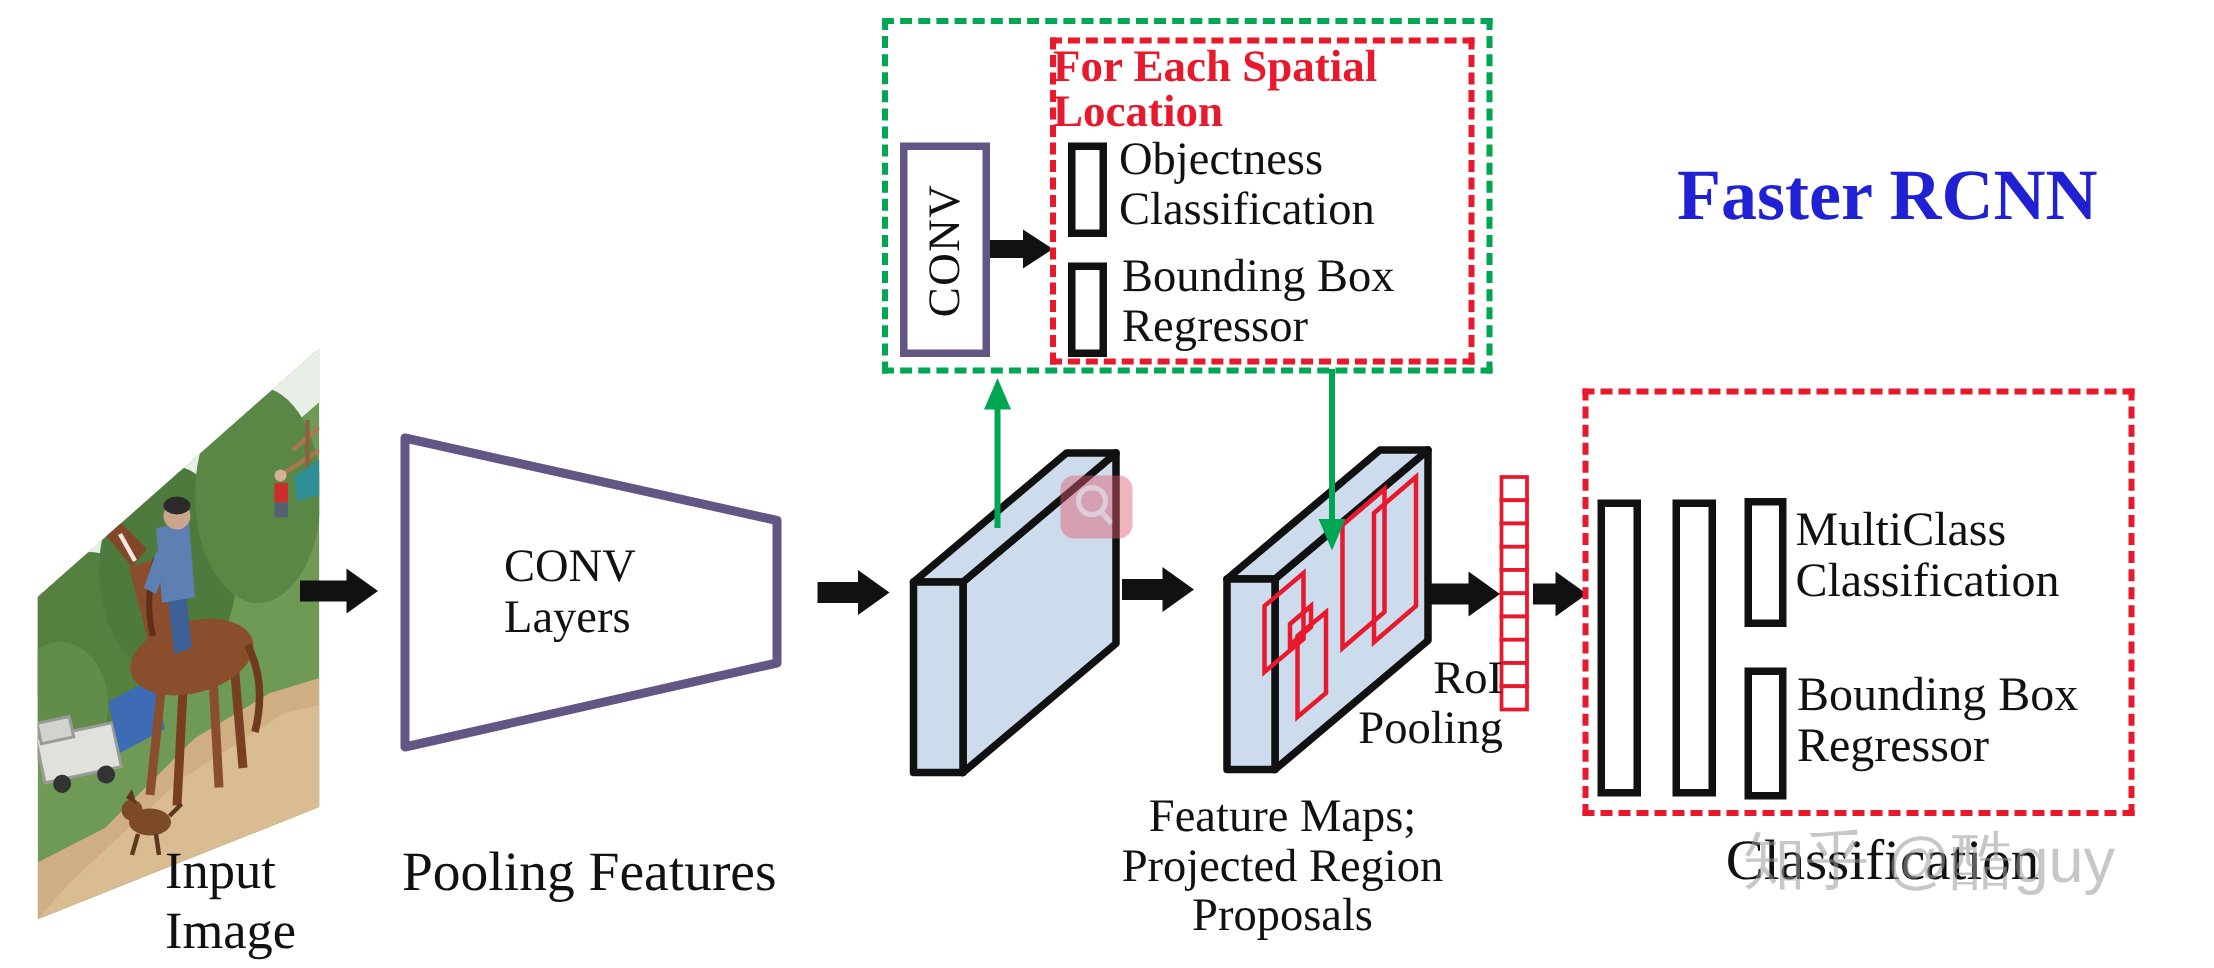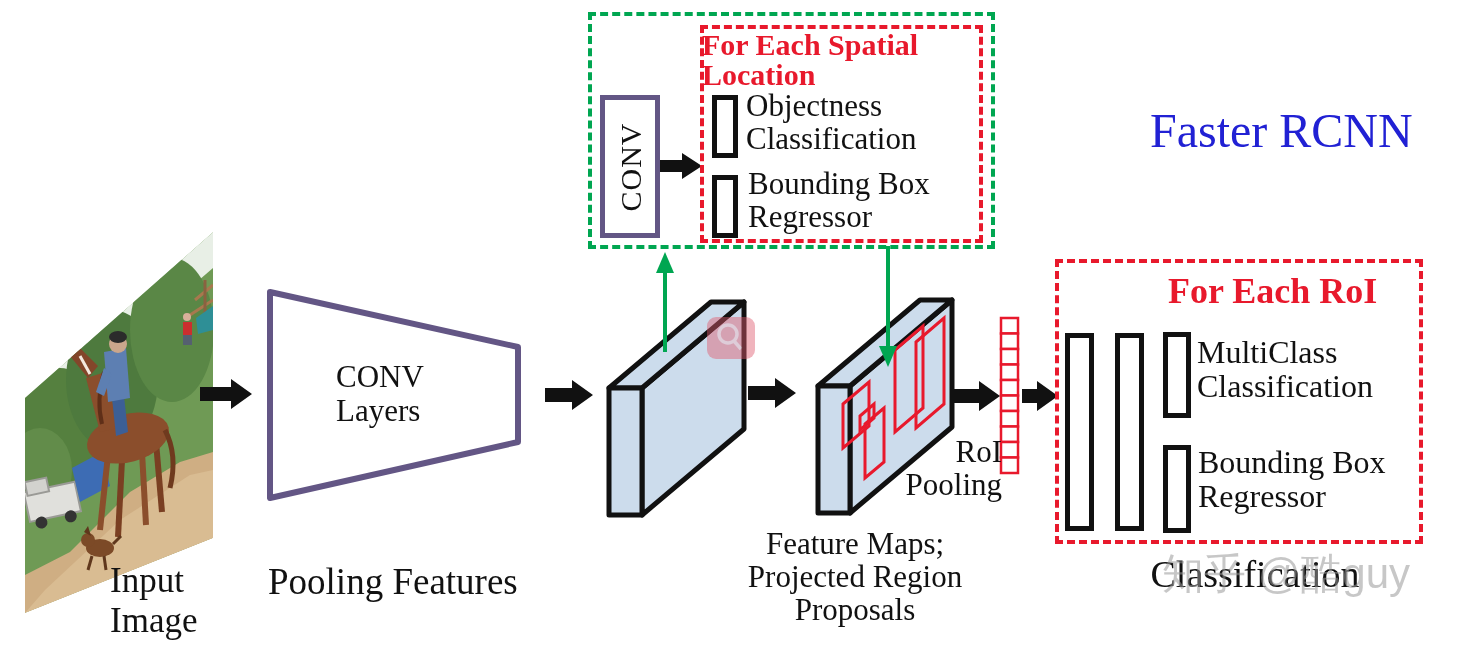--- a/index.html
+++ b/index.html
@@ -28,21 +28,21 @@
   .bar-r1{left:1065px;top:333px;width:29px;height:198px;}
   .bar-r2{left:1115px;top:333px;width:29px;height:198px;}
   .bar-r3{left:1163px;top:332px;width:28px;height:86px;}
   .bar-r4{left:1163px;top:445px;width:28px;height:88px;}
 
   
   .rpn-title{left:600px;top:22px;font-size:44px;font-weight:bold;color:#00a651;}
   .spatial-title{left:702px;top:30px;width:279px;text-align:left;font-size:30px;line-height:1.0;font-weight:bold;color:#e8192c;}
   .objectness{left:746px;top:90px;font-size:31px;line-height:1.06;}
   .bbox-spatial{left:748px;top:168px;font-size:31px;line-height:1.06;}
-  .faster-title{left:1118px;top:103px;font-size:48px;font-weight:normal;color:#2121d4;margin-left:32px;}
+  .faster-title{left:1118px;top:103px;font-size:48px;font-weight:bold;color:#2121d4;}
   .roi-title{left:1168px;top:270px;font-size:36px;font-weight:bold;color:#e8192c;}
   .multiclass{left:1197px;top:336px;font-size:32px;line-height:1.05;}
   .bbox-roi{left:1198px;top:446px;font-size:32px;line-height:1.05;}
   .classification{left:1105px;top:552px;width:300px;text-align:center;font-size:38px;}
   .wm-text{left:1162px;top:546px;font-size:42px;color:#9a9a9a;opacity:0.55;font-family:"Liberation Sans","DejaVu Sans",sans-serif;}
   .input-label{left:110px;top:538px;font-size:35px;line-height:1.15;margin-top:23px;}
   .extract-label{left:268px;top:560px;font-size:37px;}
   .conv-layers{left:336px;top:360px;font-size:31px;line-height:1.1;}
   .fm-label{left:570px;top:544px;width:130px;text-align:center;font-size:32px;line-height:1.1;}
   .fm2-label{left:735px;top:528px;width:240px;text-align:center;font-size:31px;line-height:1.06;}
@@ -193,21 +193,20 @@
 
   <div class="abs spatial-title pre">For Each Spatial
 Location</div>
   <div class="abs objectness pre">Objectness
 Classification</div>
   <div class="abs bbox-spatial pre">Bounding Box
 Regressor</div>
 
   <div class="abs faster-title">Faster RCNN</div>
 
-  <div class="abs roi-title">For Each RoI</div>
   <div class="abs multiclass pre">MultiClass
 Classification</div>
   <div class="abs bbox-roi pre">Bounding Box
 Regressor</div>
 
   <div class="abs classification">Classification</div>
   <div class="abs wm-text">知乎 @酷guy</div>
 
   <div class="abs input-label pre">Input
 Image</div>

